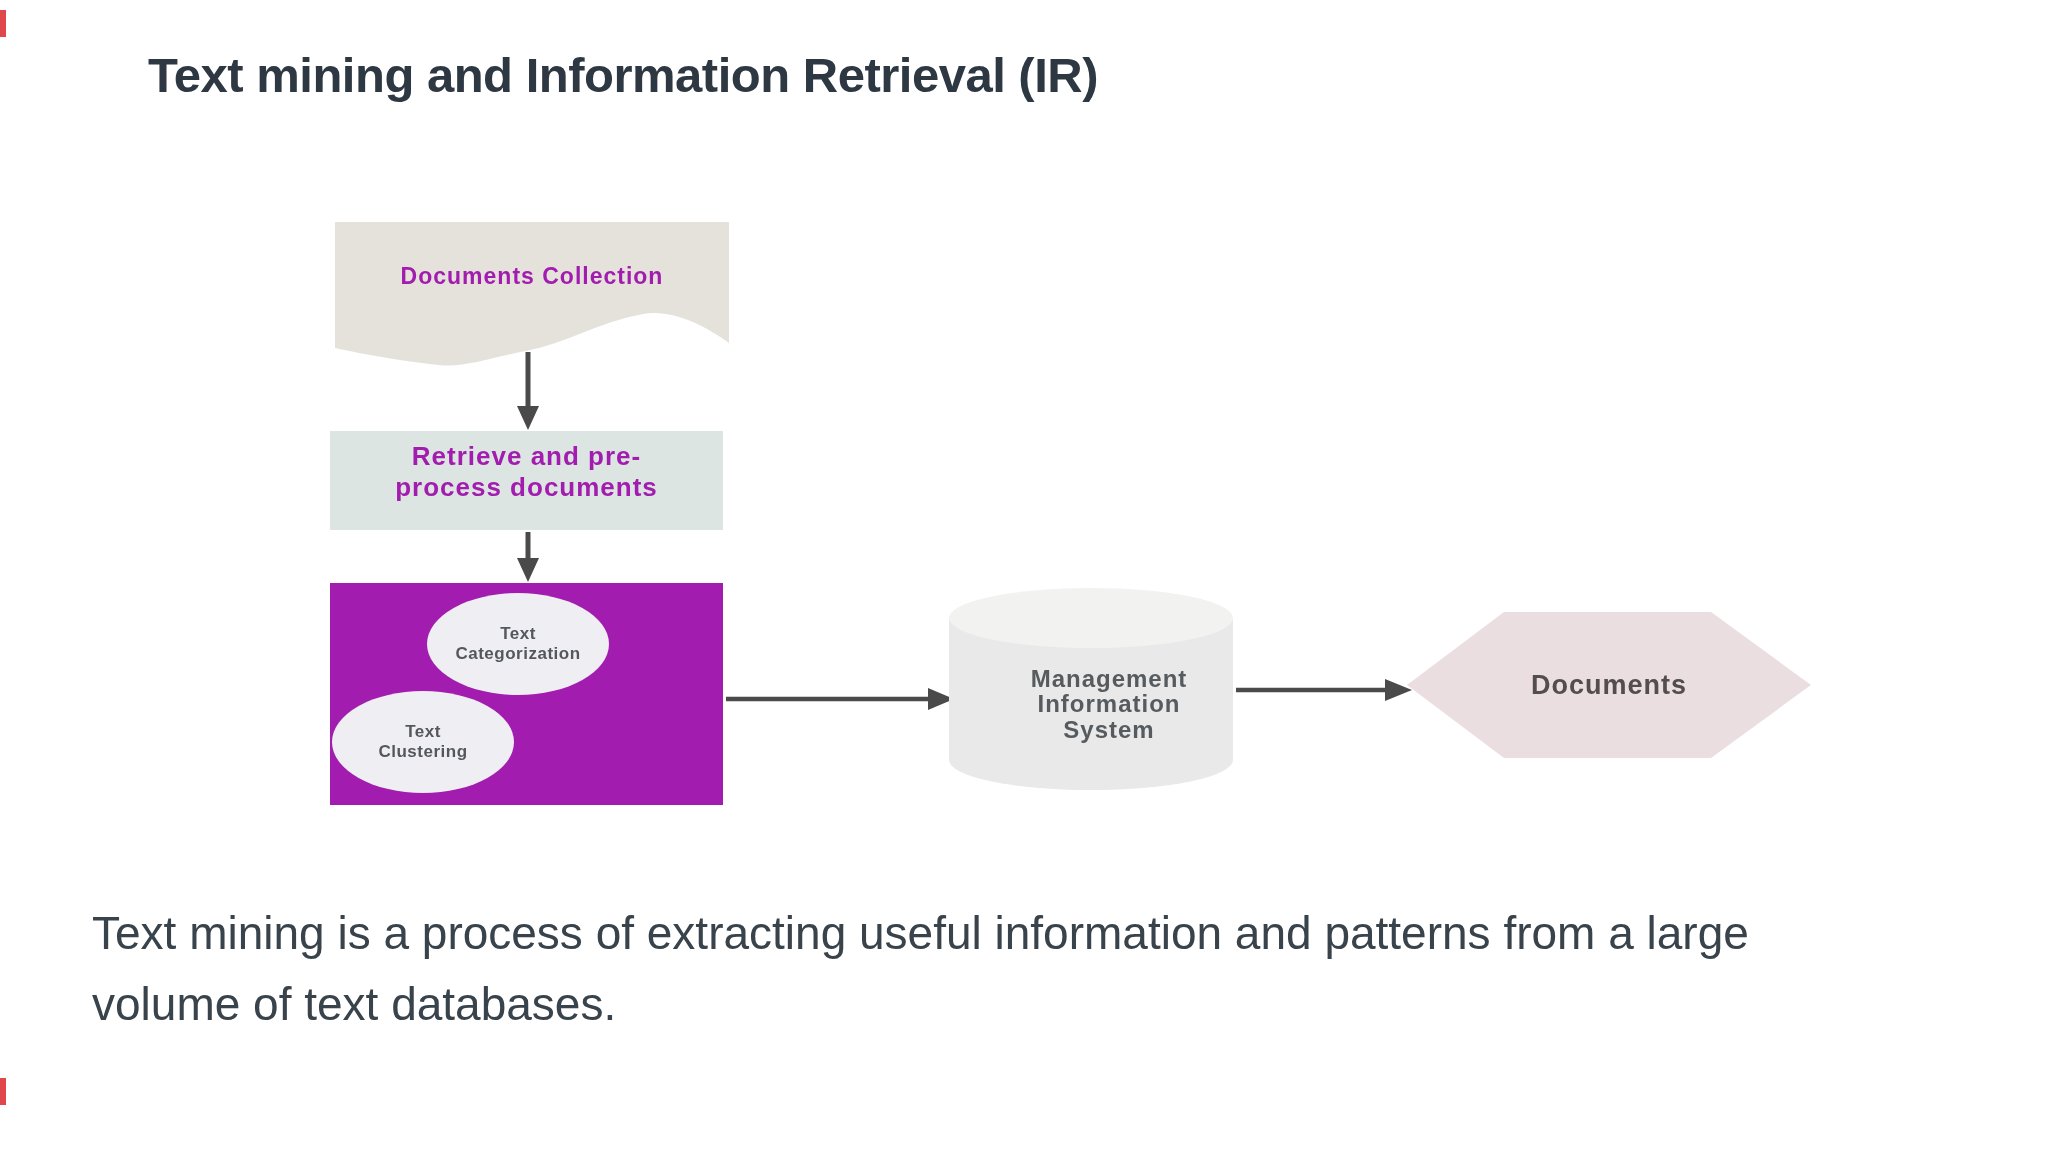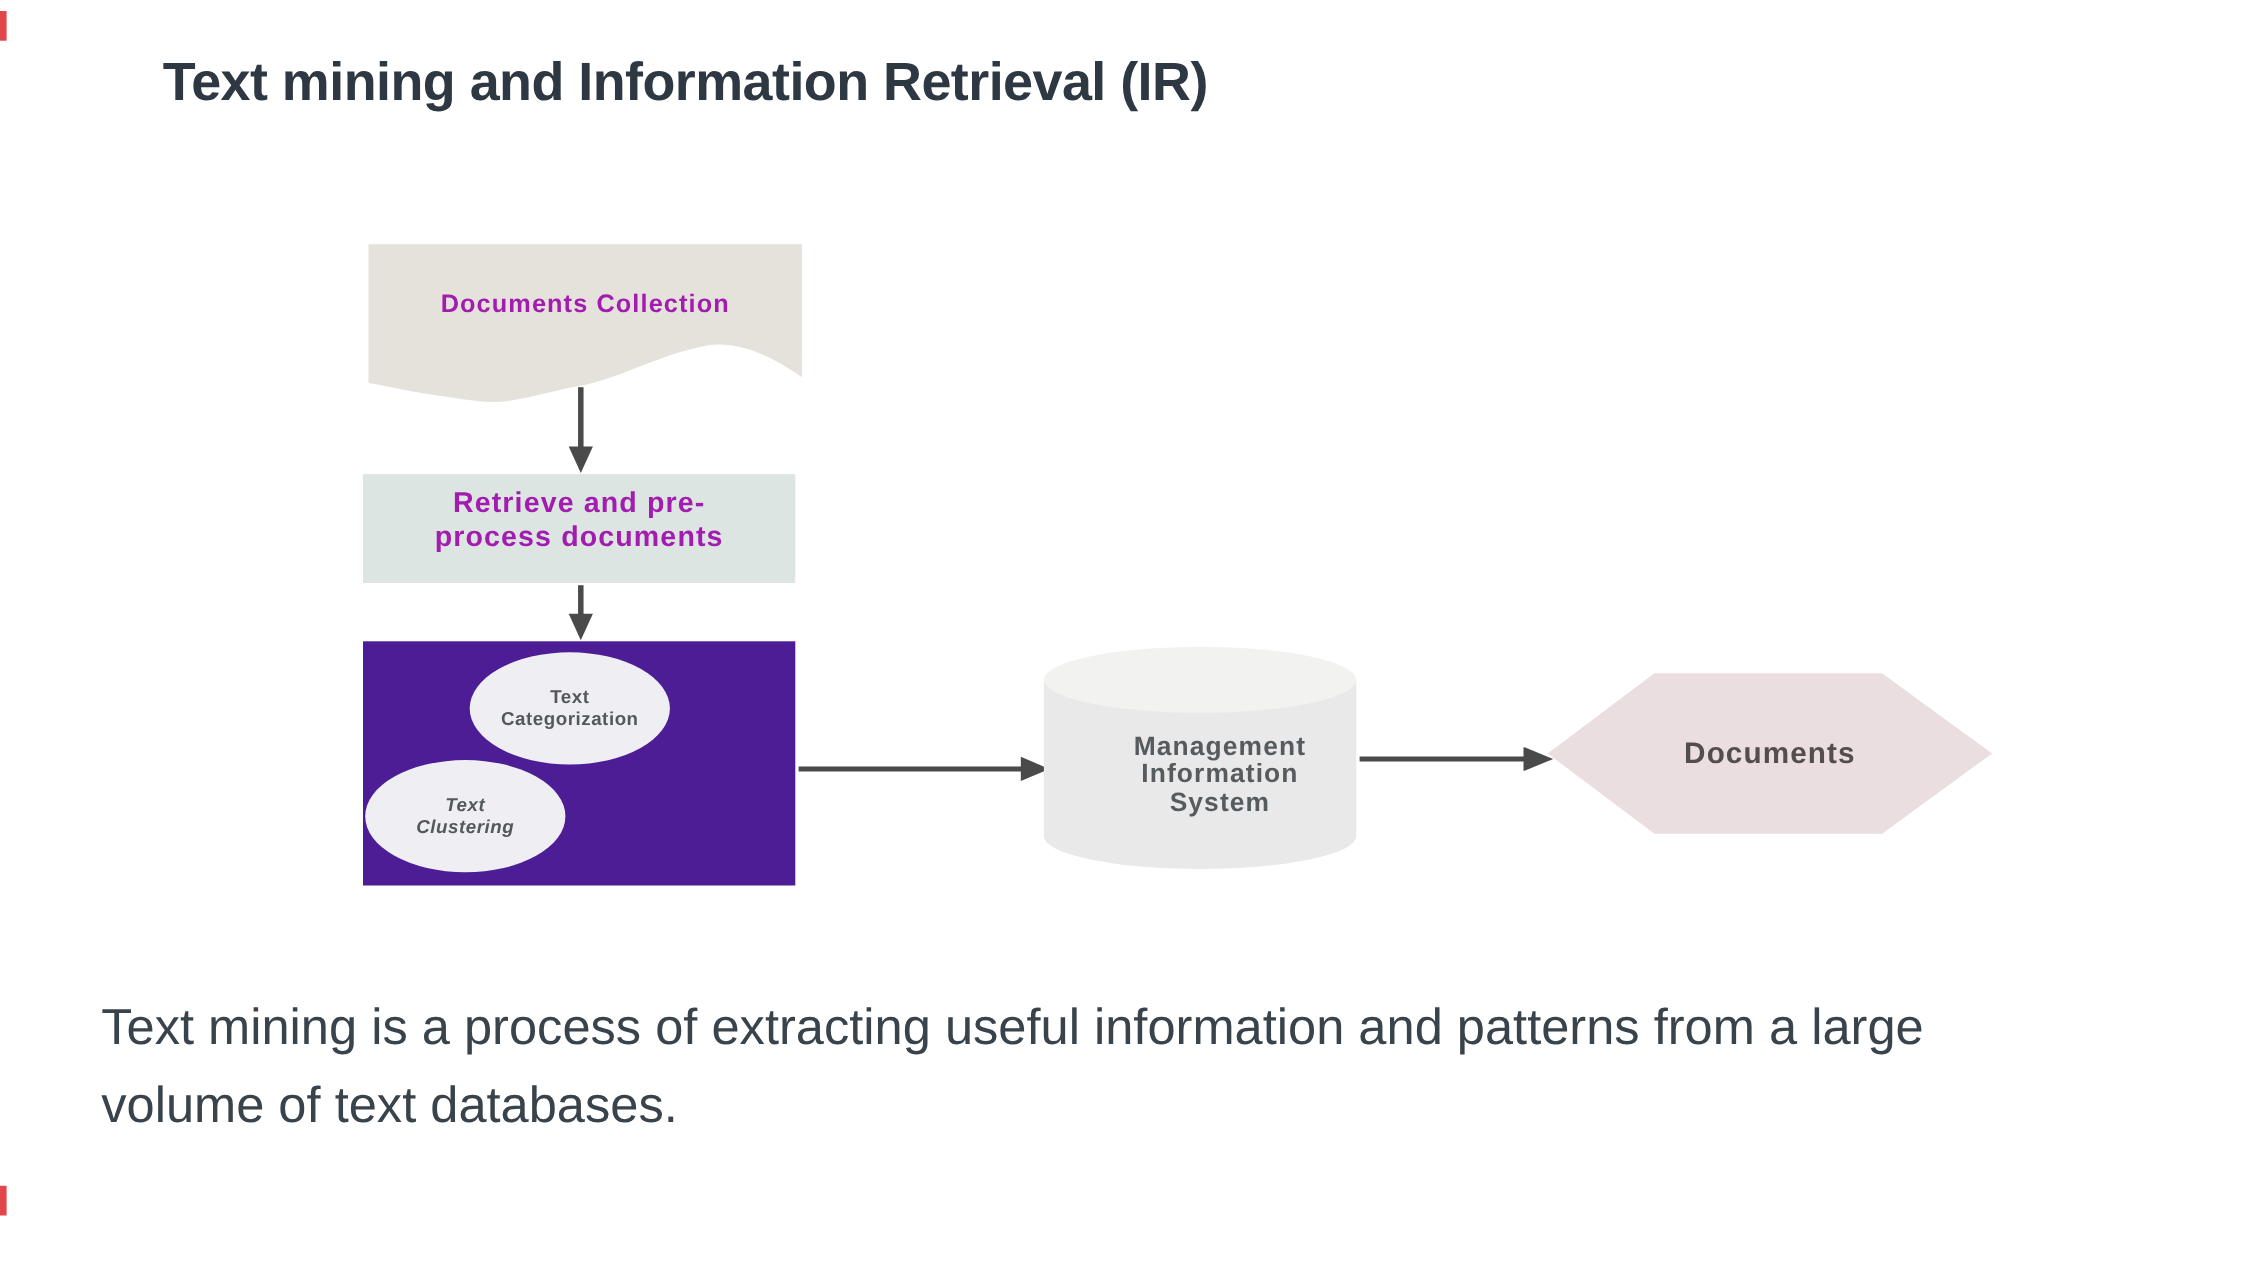--- a/index.html
+++ b/index.html
@@ -56,39 +56,39 @@
     left: 330px; top: 431px;
     width: 393px; height: 81px;
     font-size: 26px; line-height: 1.18;
     padding: 0 40px; box-sizing: border-box;
   }
 
   
   .mining-box {
     left: 330px; top: 583px;
     width: 393px; height: 222px;
-    background: #4c1d95;
+    background: #a21caf;
   }
   .mining-ellipse {
     position: absolute;
     background: #eeeef3;
     border-radius: 50%;
     display: flex;
     align-items: center;
     justify-content: center;
     text-align: center;
     font-weight: 700;
     color: #54585c;
     font-size: 17px;
     line-height: 1.2;
     letter-spacing: 0.5px;
     box-sizing: border-box;
   }
   .ellipse-cat  { left: 97px;  top: 10px;  width: 182px; height: 102px; padding: 0 16px; }
-  .ellipse-clu  { left: 2px;   top: 108px; width: 182px; height: 102px; padding: 0 32px; font-style: italic; }
+  .ellipse-clu  { left: 2px;   top: 108px; width: 182px; height: 102px; padding: 0 32px; }
   .ellipse-sum  { left: 198px; top: 102px; width: 184px; height: 106px; padding: 0 14px; }
 
   
   .cyl-svg { left: 949px; top: 588px; }
   .cyl-label {
     left: 949px; top: 662px;
     width: 320px; height: 84px;
     font-size: 24px; line-height: 1.05;
     padding: 0 58px; box-sizing: border-box;
     color: #565b5f;

